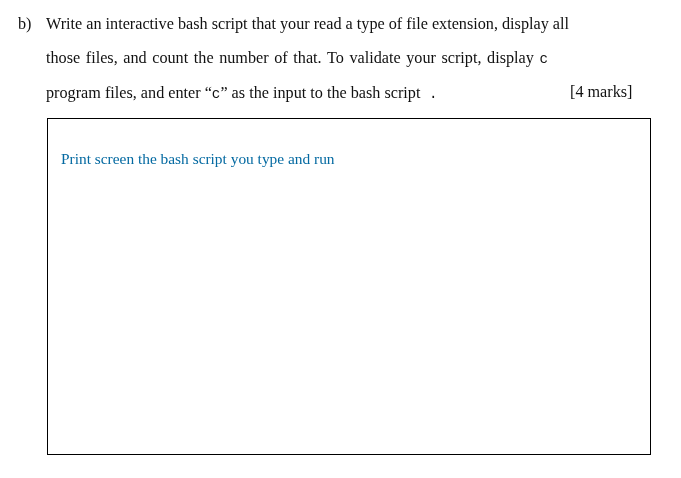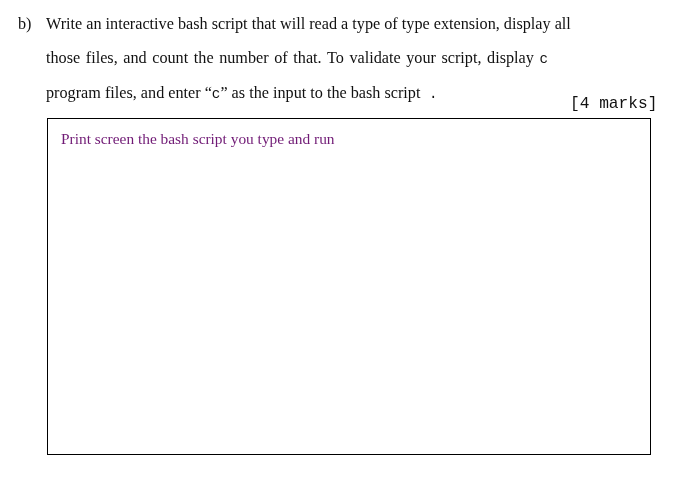--- a/index.html
+++ b/index.html
@@ -49,26 +49,25 @@
   }
 
   .mono {
     font-family: "Liberation Mono", "DejaVu Sans Mono", monospace;
     font-size: 14.2px;
   }
 
   #q-marks {
     position: absolute;
     left: 570px;
-    top: 96px;
+    top: 84px;
     font-size: 16.2px;
     line-height: 1;
     white-space: nowrap;
     color: #111111;
-    font-family: Liberation Mono, monospace;
   }
 
   
   #answer-box {
     position: absolute;
     left: 47px;
     top: 118px;
     width: 604px;
     height: 337px;
     border: 1.4px solid #000000;
@@ -85,24 +84,24 @@
     white-space: nowrap;
   }
 </style>
 </head>
 <body style="background: rgb(255, 255, 255);">
 
 <div id="question-block">
 
   <span id="q-marker">b)</span>
 
-  <div class="q-line" id="q-line-1">Write an interactive bash script that will read a type of type extension, display all</div>
+  <div class="q-line" id="q-line-1">Write an interactive bash script that your read a type of file extension, display all</div>
 
   <div class="q-line" id="q-line-2"><span>those files, and count the number of that.  To validate your script, display </span><span class="mono">c</span></div>
 
   <div class="q-line" id="q-line-3"><span>program files, and enter “</span><span class="mono">c</span><span>” as the input to the bash script</span><span class="mono"> .</span></div>
 
   <span id="q-marks">[4 marks]</span>
 </div>
 
 <div id="answer-box" style="border-color: rgb(0, 0, 0);">
-  <div id="answer-hint" style="color: #701a75;">Print screen the bash script you type and run</div>
+  <div id="answer-hint" style="color: #0369a1; margin-top: 20px;">Print screen the bash script you type and run</div>
 </div>
 
 </body></html>

